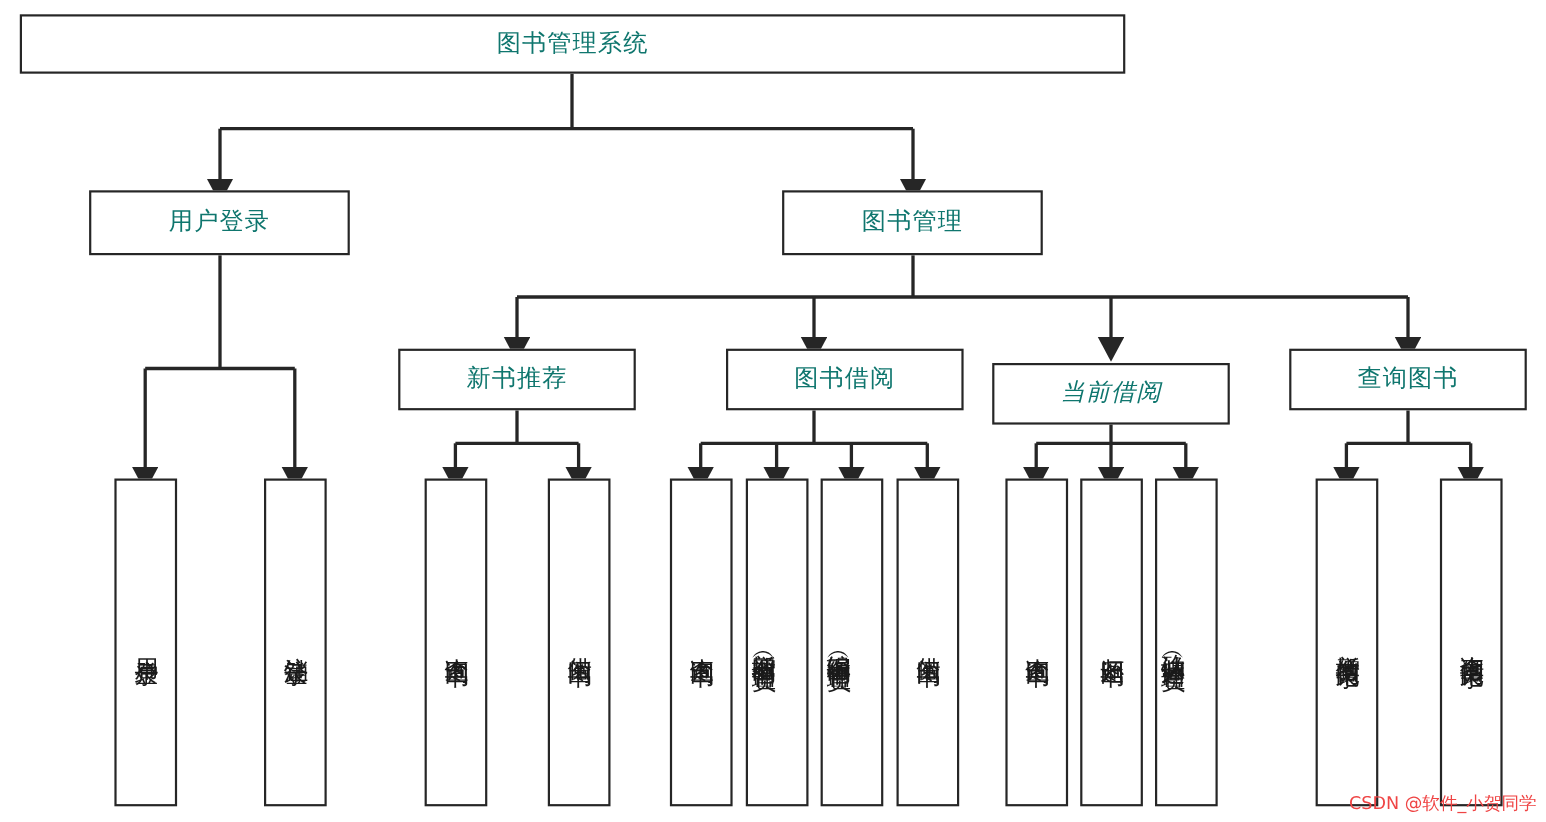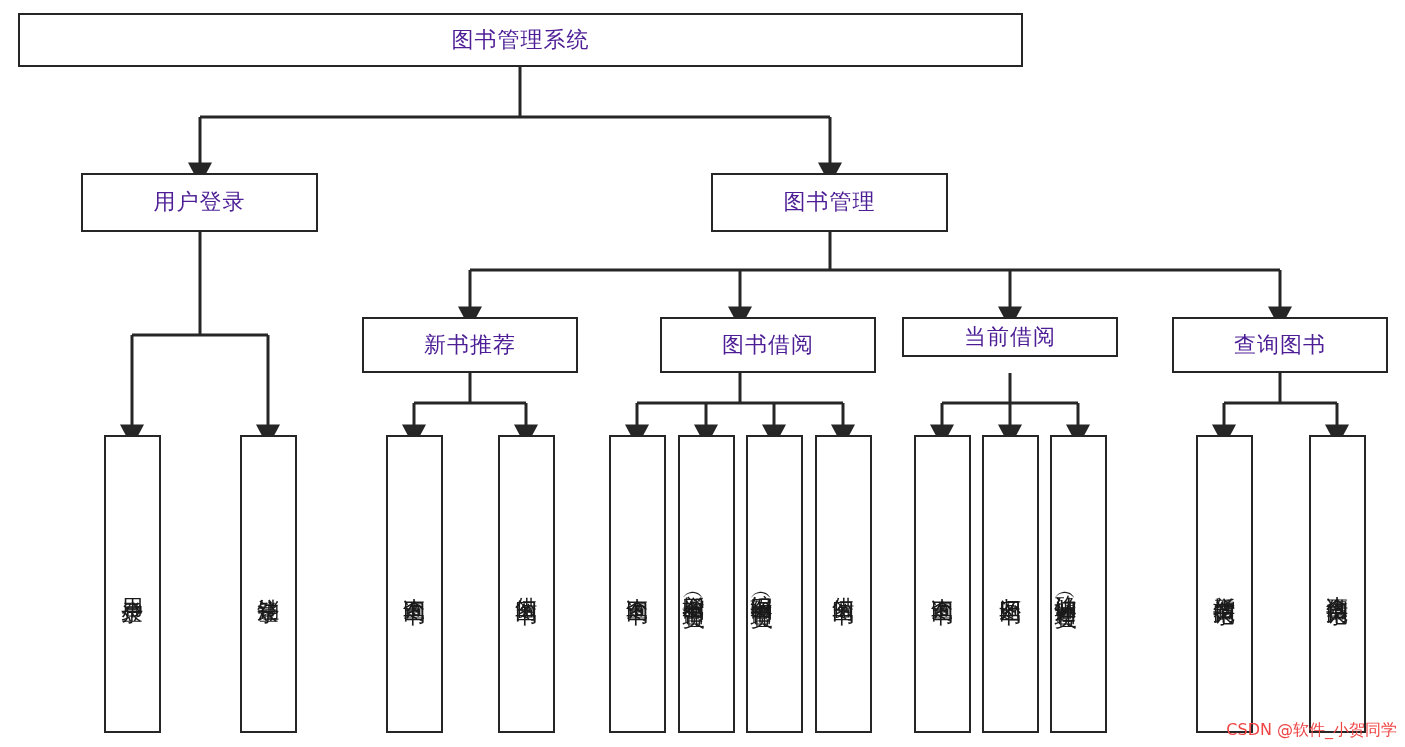--- a/index.html
+++ b/index.html
@@ -28,21 +28,21 @@
     position: absolute;
     box-sizing: border-box;
     background: #ffffff;
     border: 2px solid #262626;
     display: flex;
     align-items: center;
     justify-content: center;
   }
   .node-h .node-label {
     font-size: 22px;
-    color: #4c1d95;
+    color: #0f766e;
     letter-spacing: 1px;
     line-height: 1.1;
     white-space: nowrap;
   }
   .node-v {
     align-items: center;
     justify-content: flex-start;
     padding-top: 4px;
   }
   .node-v.vcenter {
@@ -135,21 +135,21 @@
   <div class="node node-h" style="left:711px; top:173px; width:237px; height:59px;">
     <span class="node-label">图书管理</span>
   </div>
 
   <div class="node node-h" style="left:362px; top:317px; width:216px; height:56px;">
     <span class="node-label">新书推荐</span>
   </div>
   <div class="node node-h" style="left:632px; top:317px; width:216px; height:56px;margin-left:28px;">
     <span class="node-label">图书借阅</span>
   </div>
-  <div class="node node-h" style="left:902px; top:317px; width:216px; height:40px;">
+  <div class="node node-h" style="left:902px; top:330px; width:216px; height:56px;font-style:italic;">
     <span class="node-label">当前借阅</span>
   </div>
   <div class="node node-h" style="left:1172px; top:317px; width:216px; height:56px;">
     <span class="node-label">查询图书</span>
   </div>
 
   <div class="node node-v vcenter" style="left:104px; top:435px; width:57px; height:298px;">
     <span class="node-label">用户登录</span>
   </div>
   <div class="node node-v vcenter" style="left:240px; top:435px; width:57px; height:298px;">

